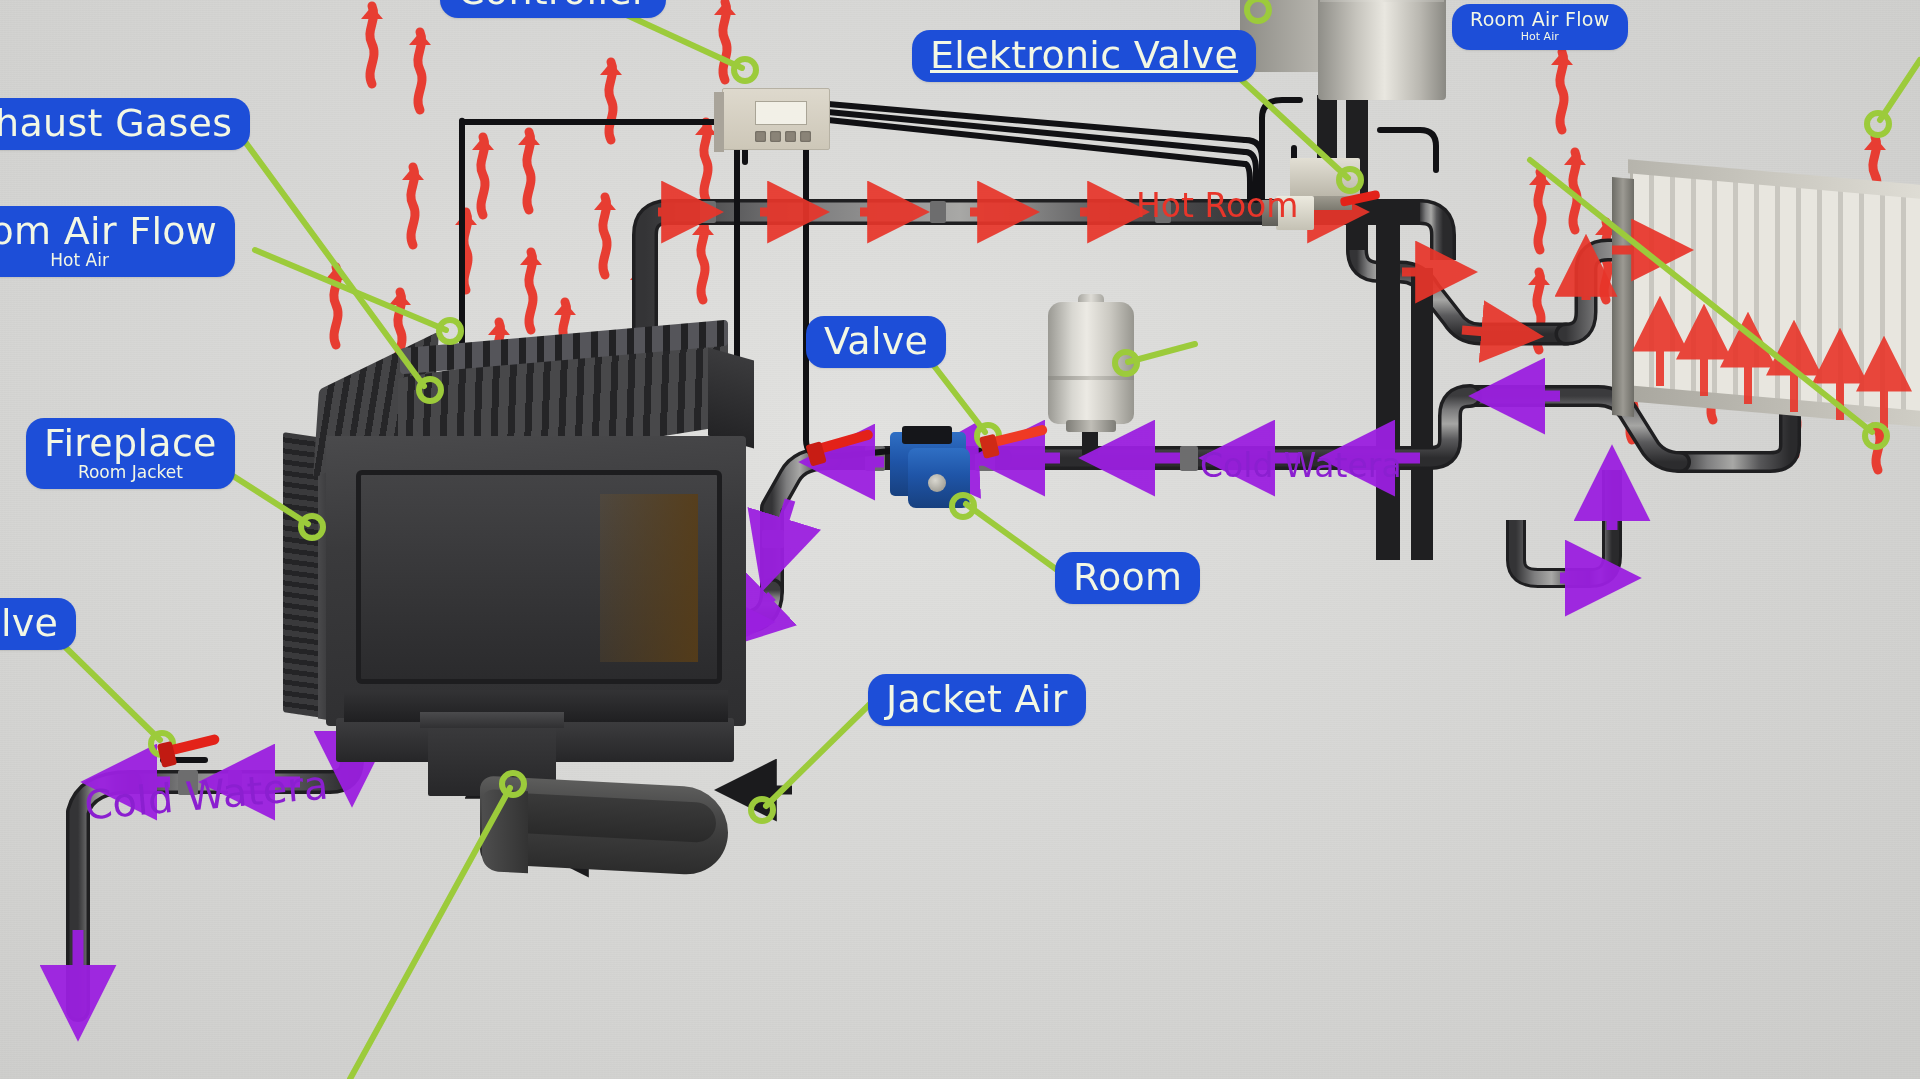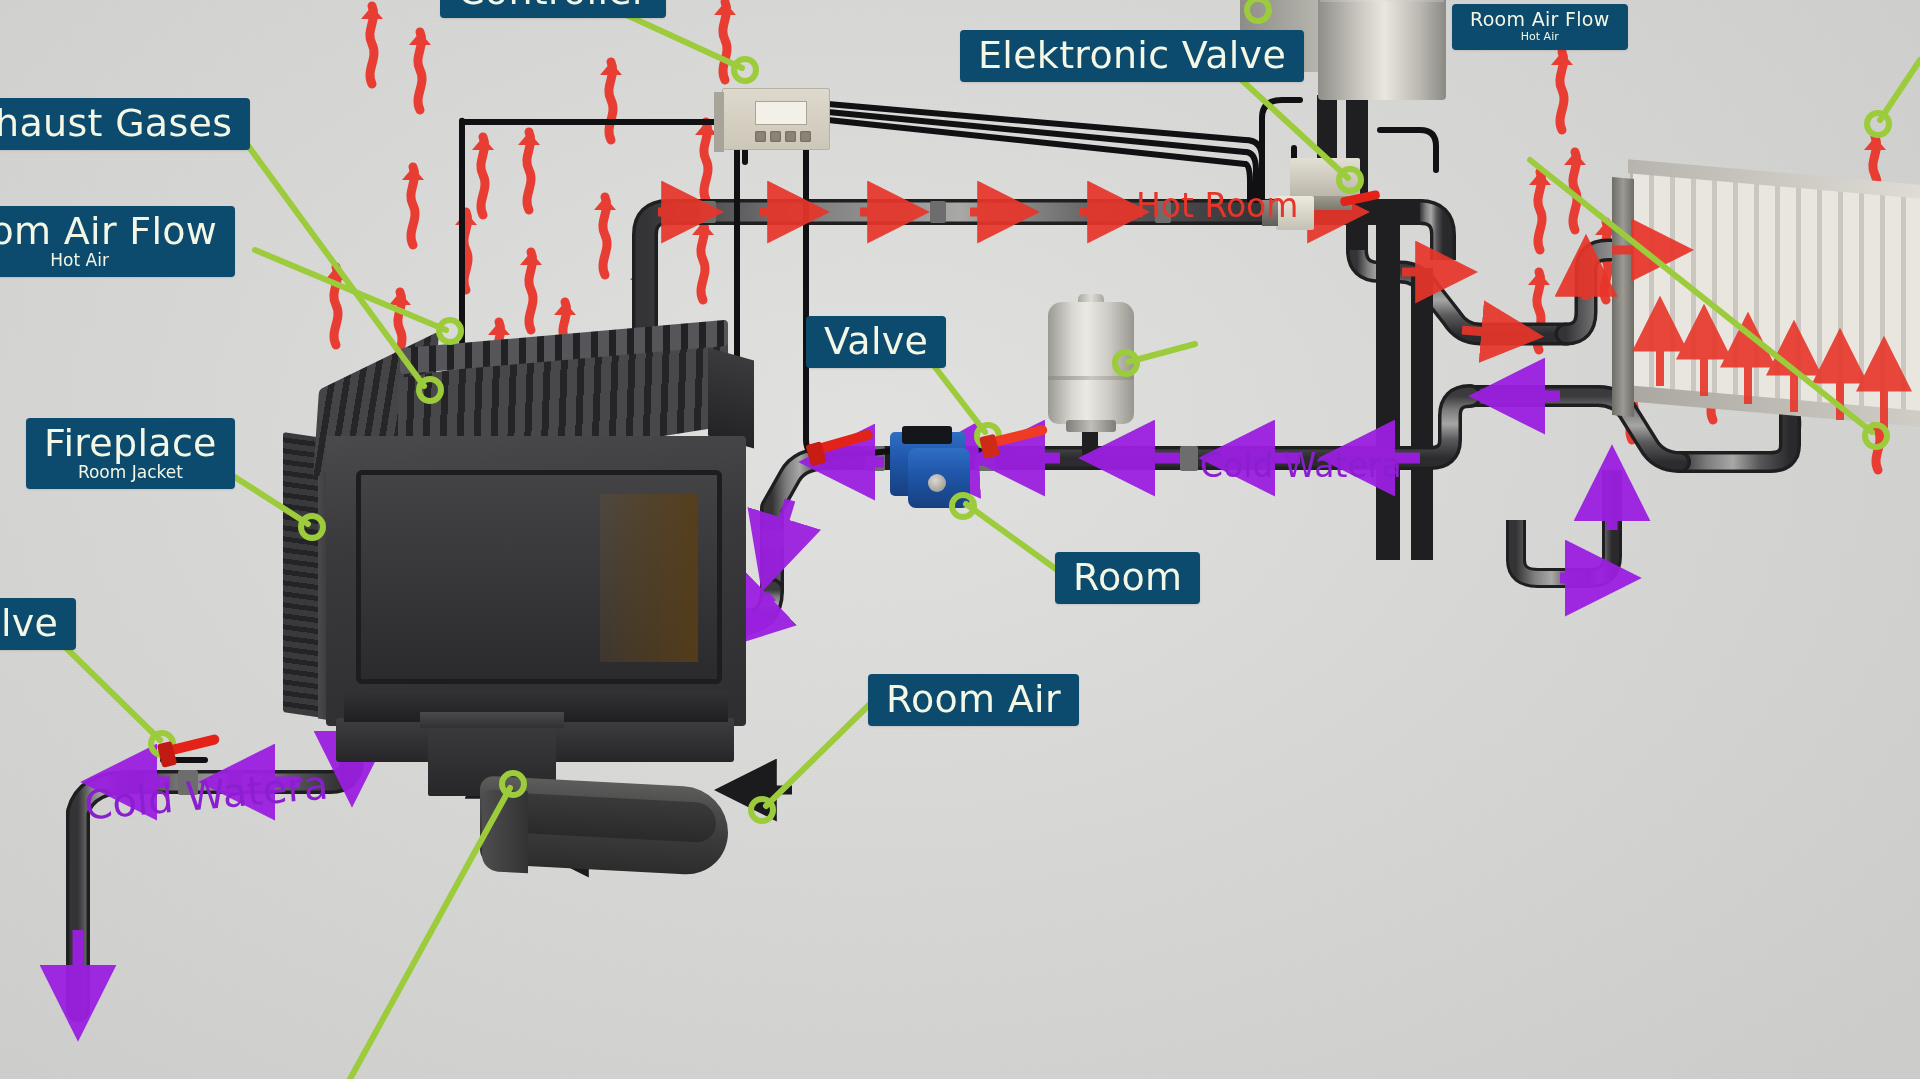--- a/index.html
+++ b/index.html
@@ -28,22 +28,22 @@
   svg.layer { position:absolute; left:0; top:0; width:1920px; height:1079px; overflow:visible; }
   svg.layer.pipes { z-index:4; }
   svg.layer.wires { z-index:5; }
   svg.layer.flows { z-index:6; }
   svg.layer.heat  { z-index:3; }
   svg.layer.leads { z-index:8; }
 
   
   .label {
     position:absolute;
-    background:#0c4a6e;
-    border-radius:4px;
+    background:#1d4ed8;
+    border-radius:18px;
     color:#f3f7e4;
     padding:6px 18px 8px 18px;
     line-height:1.0;
     text-align:center;
     z-index:9;
     white-space:nowrap;
     box-shadow:0 1px 2px rgba(0,0,0,.10);
   }
   .label .main { font-size:38px; font-weight:400; letter-spacing:.3px; display:block; }
   .label .sub  { font-size:17px; font-weight:400; display:block; margin-top:2px; }
@@ -599,41 +599,41 @@
 
   <div class="label" style="left:26px; top:418px;">
     <span class="main">Fireplace</span>
     <span class="sub">Room Jacket</span>
   </div>
 
   <div class="label" style="left:-64px; top:598px;">
     <span class="main">Valve</span>
   </div>
 
-  <div class="label" style="left:960px; top:30px;">
+  <div class="label" style="left:912px; top:30px;text-decoration:underline;">
     <span class="main">Elektronic Valve</span>
   </div>
 
   <div class="label small" style="left:1452px; top:4px;">
     <span class="main">Room Air Flow</span>
     <span class="sub">Hot Air</span>
   </div>
 
 
   <div class="label" style="left:806px; top:316px;">
     <span class="main">Valve</span>
   </div>
 
 
   <div class="label" style="left:1055px; top:552px;">
     <span class="main">Room</span>
   </div>
 
   <div class="label" style="left:868px; top:674px;">
-    <span class="main">Room Air</span>
+    <span class="main">Jacket Air</span>
   </div>
 
   <div class="flowtext hot" style="left:1136px; top:186px;">
     <span>Hot Room</span>
   </div>
 
   <div class="flowtext cold" style="left:1200px; top:446px;">
     <span>Cold Watera</span>
   </div>
 

